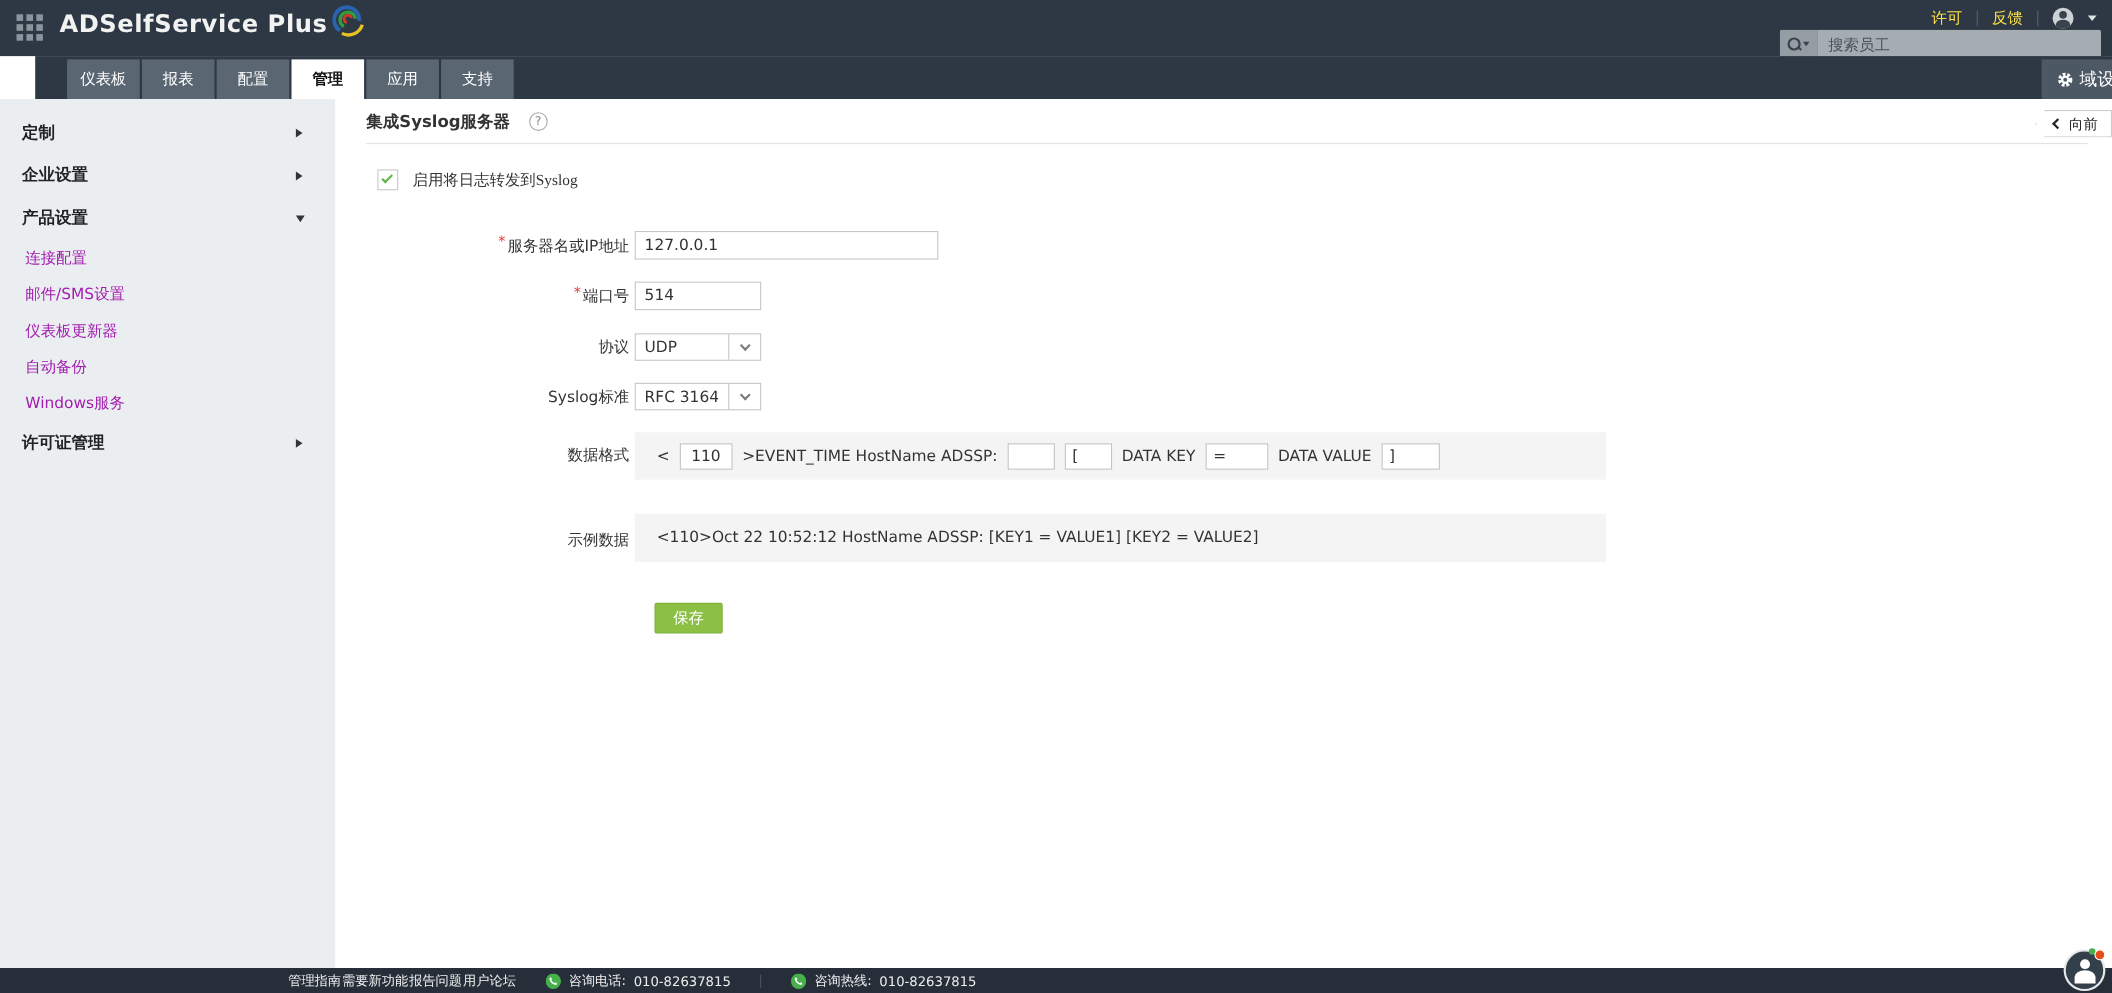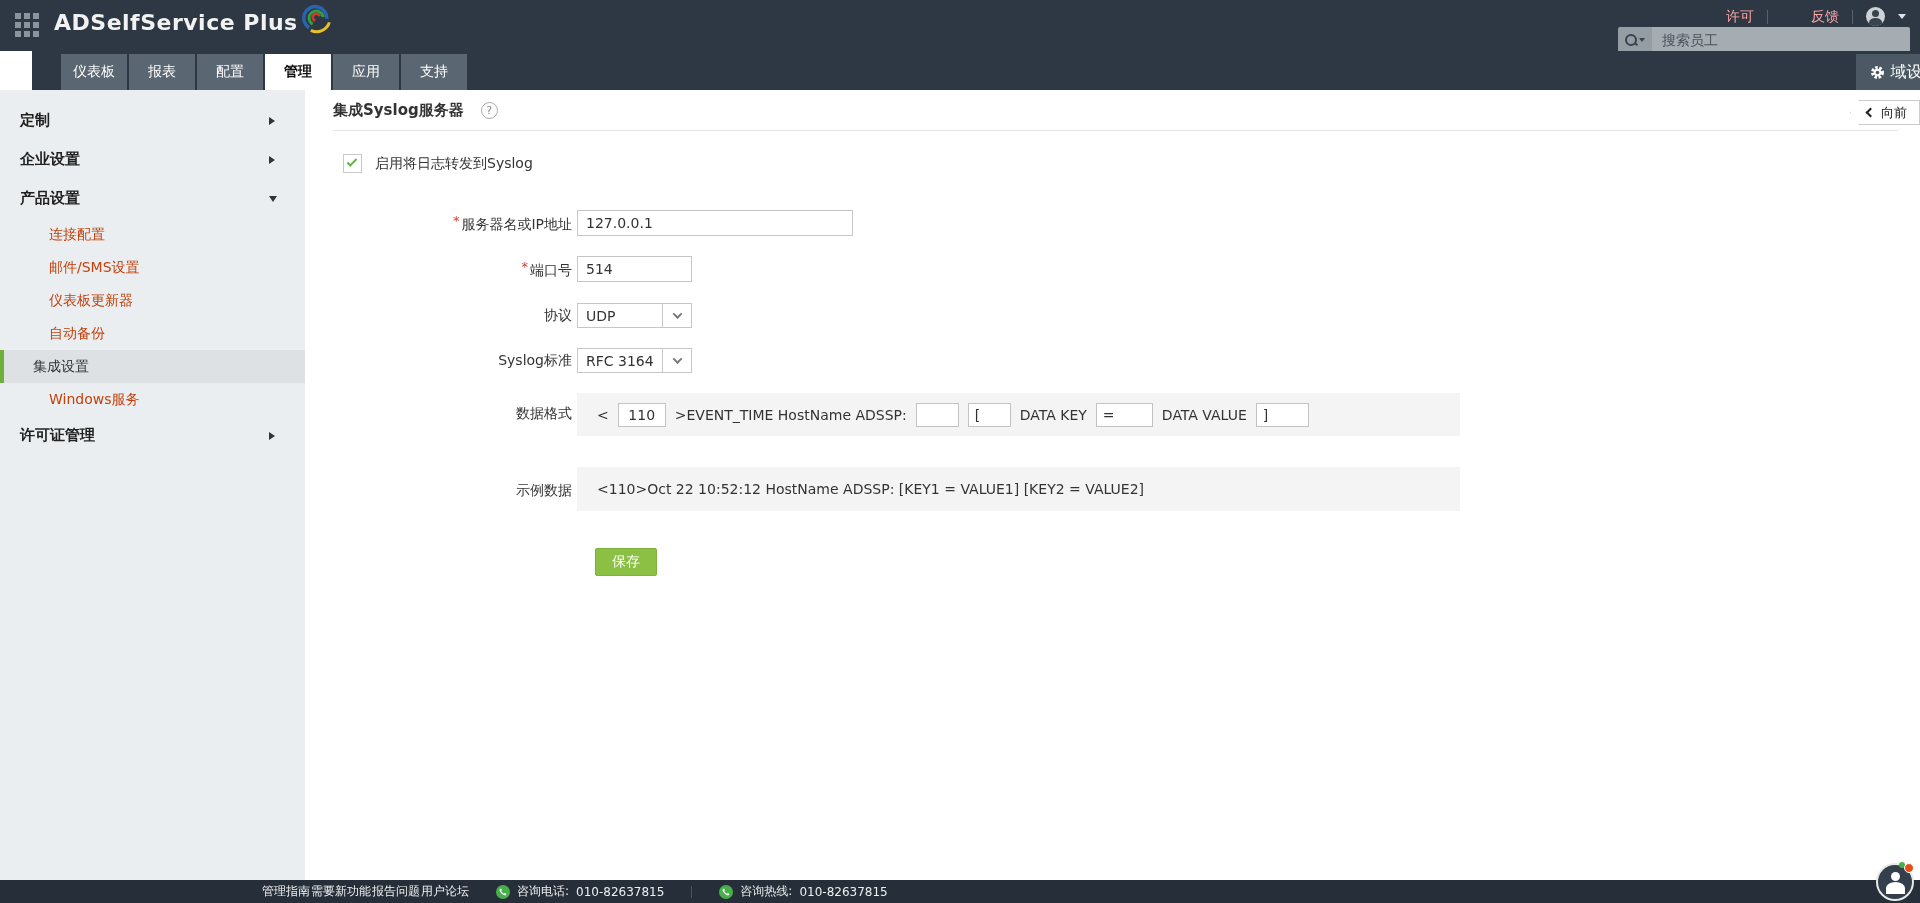--- a/index.html
+++ b/index.html
@@ -8,21 +8,21 @@
 
   
   .header { position:absolute; top:0; left:0; width:1920px; height:51px; background:#2d3844; }
   .grid-icon { position:absolute; left:15px; top:13px; width:24px; height:24px;
     display:grid; grid-template-columns:repeat(3,6px); grid-template-rows:repeat(3,6px); gap:3px; }
   .grid-icon span { background:#8b949c; }
   .logo-wrap { position:absolute; left:54px; top:8px; display:flex; align-items:center; }
   .logo-text { color:#f2f2f2; font-size:22px; font-weight:bold; letter-spacing:0.5px; }
   .logo-swoosh { margin-left:4px; margin-top:-8px; }
   .top-right { position:absolute; right:14px; top:7px; display:flex; align-items:center; gap:13px; }
-  .top-link { color:#fca5a5; font-size:14px; cursor:pointer;margin-left:30px; }
+  .top-link { color:#fde047; font-size:14px; cursor:pointer; }
   .tdiv { width:1px; height:14px; background:#56626d; }
   .avatar { width:19px; height:19px; border-radius:50%; background:#cdd2d6; position:relative; overflow:hidden; }
   .avatar .a-head { position:absolute; left:6px; top:3px; width:7px; height:7px; border-radius:50%; background:#39434c; }
   .avatar .a-body { position:absolute; left:3px; top:11px; width:13px; height:9px; border-radius:50% 50% 0 0; background:#39434c; }
   .caret-down { width:0; height:0; border-left:4px solid transparent; border-right:4px solid transparent; border-top:5px solid #dfe3e6; }
 
   .search-box { position:absolute; top:27px; right:10px; width:292px; height:26px; display:flex; border-radius:2px; overflow:hidden; }
   .search-left { width:34px; background:#949ca4; display:flex; align-items:center; justify-content:center; gap:2px; cursor:pointer; }
   .mag { position:relative; width:12px; height:12px; }
   .mag::before { content:""; position:absolute; left:0; top:0; width:8px; height:8px; border:2px solid #39434c; border-radius:50%; }
@@ -36,41 +36,41 @@
   .tabs { position:absolute; left:29px; top:3px; display:flex; gap:2px; height:36px; }
   .tab { width:66px; background:#5a6773; color:#fff; font-size:14px; display:flex; align-items:center; justify-content:center; cursor:pointer; }
   .tab.active { background:#fff; color:#111; font-weight:bold; }
   .domain-btn { position:absolute; right:0; top:3px; height:36px; width:96px; background:#4c5965;
     display:flex; align-items:center; justify-content:center; gap:6px; color:#fff; font-size:16px; cursor:pointer; }
 
   
   .sidebar { position:absolute; top:90px; left:0; width:305px; height:790px; background:#ebeef0; padding-top:11px; }
   .side-top { height:39px; display:flex; align-items:center; padding-left:20px; font-size:15px;
     font-weight:bold; color:#222; position:relative; cursor:pointer; }
-  .side-sub { height:33px; display:flex; align-items:center; padding-left:49px; font-size:14px; color:#c2410c; cursor:pointer; }
+  .side-sub { height:33px; display:flex; align-items:center; padding-left:23px; font-size:14px; color:#a21caf; cursor:pointer; }
   .side-sub.selected { background:#dee1e3; border-left:4px solid #6fae3d; padding-left:29px; color:#333; }
   .tri-right { position:absolute; right:30px; width:0; height:0;
     border-top:4px solid transparent; border-bottom:4px solid transparent; border-left:6px solid #333; }
   .tri-down { position:absolute; right:28px; width:0; height:0;
     border-left:4px solid transparent; border-right:4px solid transparent; border-top:6px solid #333; }
 
   
   .main { position:absolute; top:90px; left:305px; width:1615px; height:790px; background:#fff; }
   .page-head { position:absolute; top:0; left:28px; right:22px; height:41px;
     border-bottom:1px solid #e3e3e3; display:flex; align-items:center; }
   .page-title { font-size:15px; font-weight:bold; color:#333; }
   .help-circle { margin-left:17px; width:17px; height:17px; border:1px solid #a8a8a8; border-radius:50%;
     color:#8a8a8a; font-size:11px; display:flex; align-items:center; justify-content:center; cursor:pointer; }
   .back-btn { position:absolute; right:0; top:10px; height:25px; padding:0 12px 0 10px; background:#fff;
     border:1px solid #ccc; display:flex; align-items:center; gap:7px; font-size:13px; color:#222; cursor:pointer;
     clip-path:polygon(9px 0, 100% 0, 100% 100%, 9px 100%, 0 50%); padding-left:16px; }
   .chev-left { width:7px; height:7px; border-left:2px solid #222; border-bottom:2px solid #222;
     transform:rotate(45deg); }
 
-  .enable-row { position:absolute; top:64px; left:38px; display:flex; align-items:center; gap:13px; }
+  .enable-row { position:absolute; top:64px; left:38px; display:flex; align-items:center; gap:13px;font-family:Liberation Serif, serif; }
   .checkbox { width:19px; height:19px; background:#fff; border:1px solid #c9c9c9; position:relative; cursor:pointer; }
   .checkbox .chk { position:absolute; left:3px; top:4px; width:10px; height:5px;
     border-left:2px solid #62b546; border-bottom:2px solid #62b546; transform:rotate(-45deg); }
   .enable-label { font-size:14px; color:#333; }
 
   .frow { position:absolute; left:0; display:flex; align-items:center; }
   .flabel { width:267px; text-align:right; font-size:14px; color:#333;padding-left:20px; }
   .req { color:#e53935; font-size:13px; vertical-align:4px; margin-right:2px; }
   .fin { margin-left:5px; height:26px; border:1px solid #c6c6c6; font-size:14px; color:#333;
     padding:0 8px; outline:none; font-family:inherit; }
@@ -185,23 +185,20 @@
   </div>
   <div class="side-sub">
     <span>邮件/SMS设置</span>
   </div>
   <div class="side-sub">
     <span>仪表板更新器</span>
   </div>
   <div class="side-sub">
     <span>自动备份</span>
   </div>
-  <div class="side-sub selected">
-    <span>集成设置</span>
-  </div>
   <div class="side-sub">
     <span>Windows服务</span>
   </div>
   <div class="side-top">
     <span>许可证管理</span>
     <span class="tri-right"></span>
   </div>
 </div>
 
 <div class="main">

